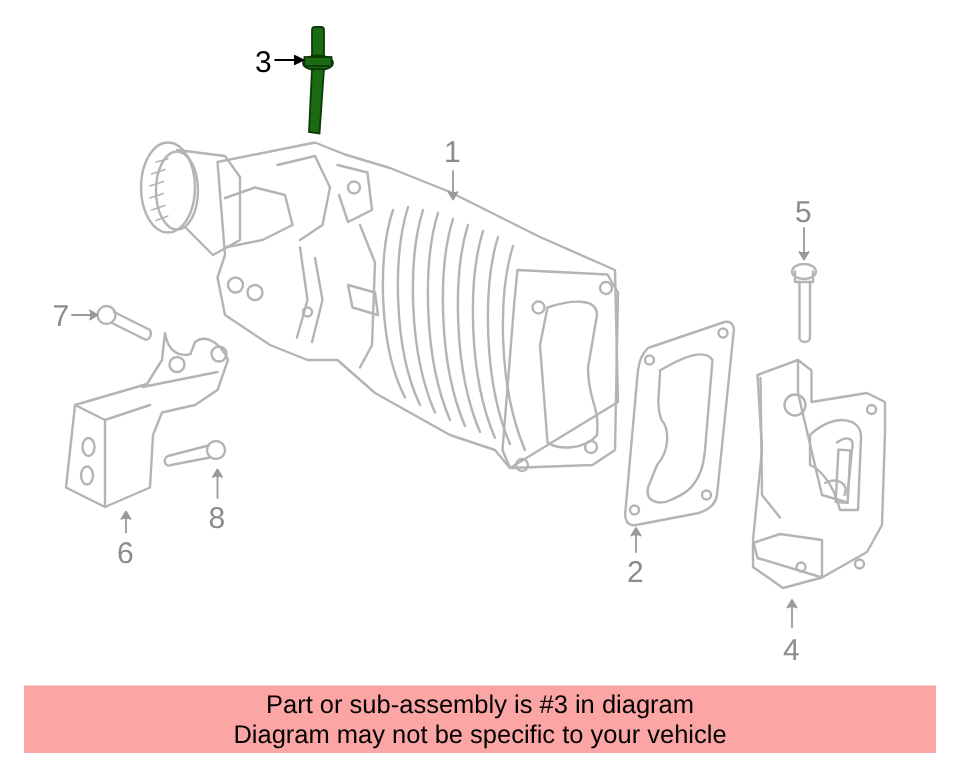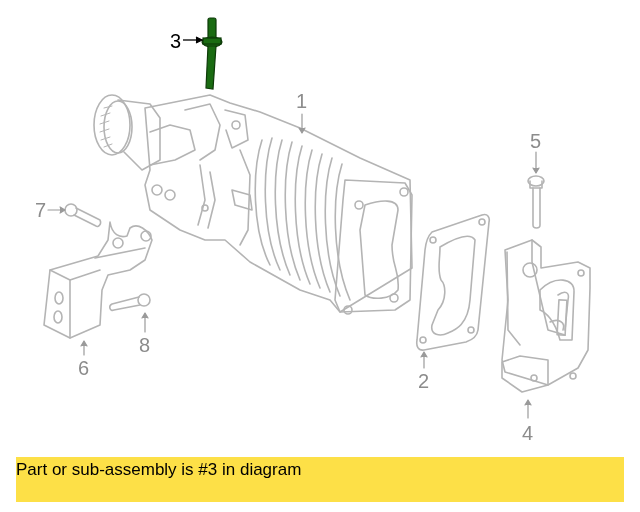--- a/index.html
+++ b/index.html
@@ -2,21 +2,21 @@
 <html><head>
 <meta charset="utf-8">
 <style>
   html, body { margin:0; padding:0; background:#ffffff; }
   body { width:640px; height:512px; position:relative; overflow:hidden; font-family:"Liberation Sans", sans-serif; }
   #diagram { position:absolute; left:0; top:0; width:640px; height:512px; }
   .callout { font-family:"Liberation Sans", sans-serif; font-size:20px; fill:#8c8c8c; }
   .callout.hl { fill:#000000; }
   .banner {
     position:absolute; left:16px; top:457px; width:608px; height:45px;
-    background:#fde047; color:#000; 
+    background:#fca5a5; color:#000; text-align:center;
     font-size:17px; line-height:20px; padding-top:3px; box-sizing:border-box;
   }
   .banner div { white-space:nowrap; }
 </style>
 </head>
 <body>
 
 <svg id="diagram" viewBox="0 0 640 512" xmlns="http://www.w3.org/2000/svg">
   <g fill="none" stroke="#b4b4b4" stroke-width="1.6" stroke-linejoin="round" stroke-linecap="round">
 
@@ -152,13 +152,14 @@
   <text class="callout hl" x="170" y="48">3</text>
   <text class="callout" x="522" y="440">4</text>
   <text class="callout" x="530" y="148">5</text>
   <text class="callout" x="78" y="375">6</text>
   <text class="callout" x="35" y="217">7</text>
   <text class="callout" x="139" y="352">8</text>
 </svg>
 
 <div class="banner">
   <div>Part or sub-assembly is #3 in diagram</div>
+  <div>Diagram may not be specific to your vehicle</div>
 </div>
 
 </body></html>

